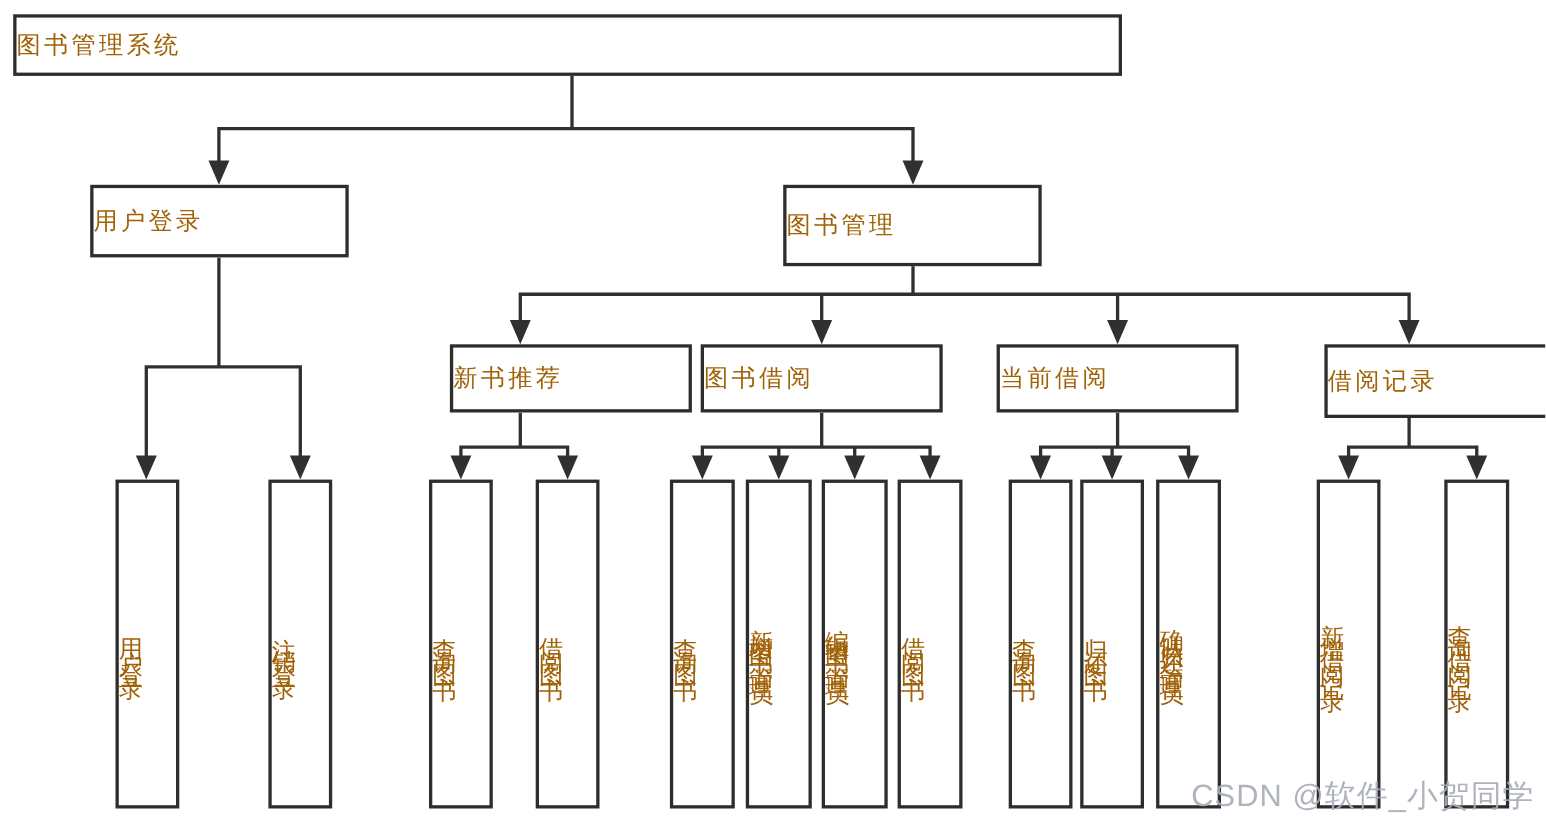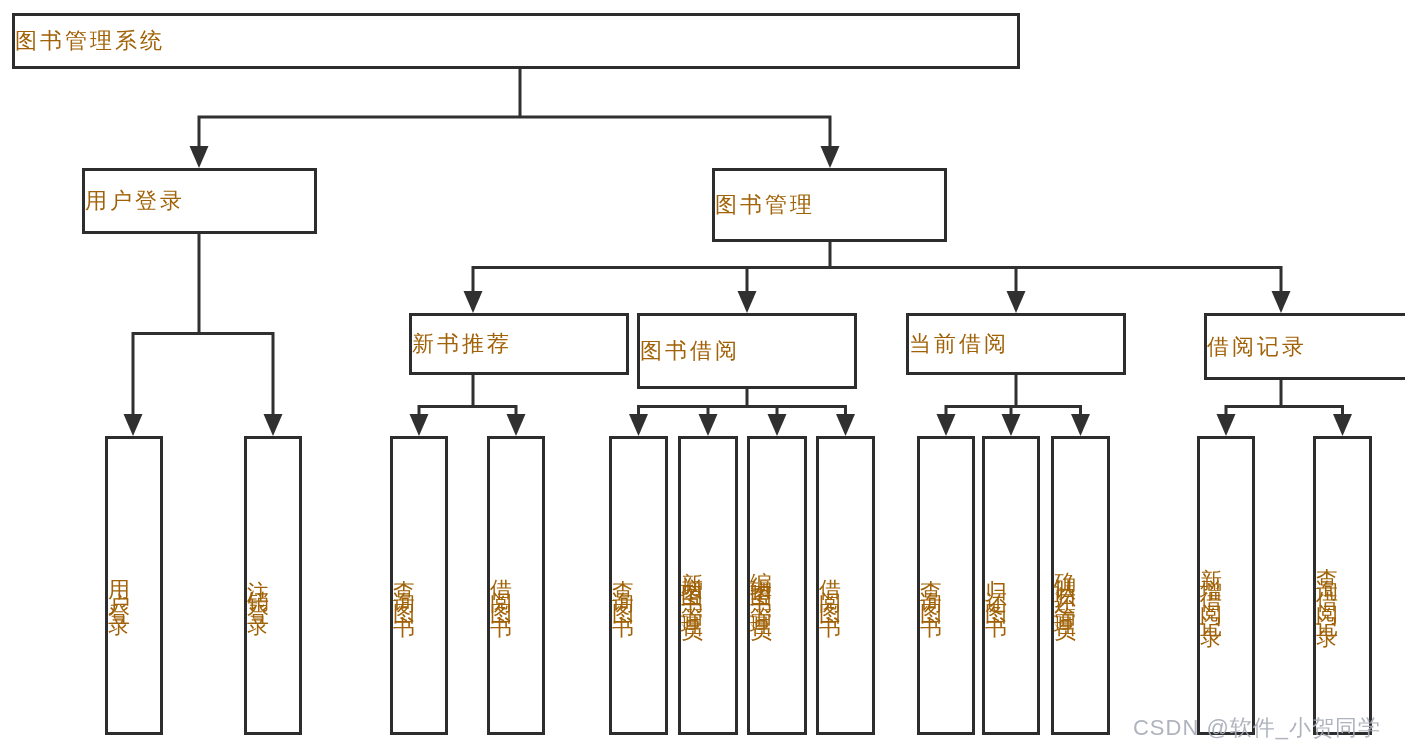--- a/index.html
+++ b/index.html
@@ -30,22 +30,22 @@
     writing-mode:vertical-rl;
     text-orientation:mixed;
     font-size:22px;
     letter-spacing:12px;
     white-space:nowrap;
     line-height:1;
   }
   .leaf.long .vtext{letter-spacing:7px;}
   .watermark{
     position:absolute;
-    right:24px;bottom:4px;
-    font-size:22px;
+    right:10px;bottom:4px;
+    font-size:28px;
     color:rgba(168,173,184,0.92);
     letter-spacing:1px;
     z-index:5;
     white-space:nowrap;
   }
 </style>
 </head>
 <body>
 
 <div class="canvas">
@@ -107,21 +107,21 @@
   <div class="node h-node" style="left:82px;top:168px;width:235px;height:66px;">
     <span>用户登录</span>
   </div>
   <div class="node h-node" style="left:712px;top:168px;width:235px;height:74px;">
     <span>图书管理</span>
   </div>
 
   <div class="node h-node" style="left:363px;top:313px;width:220px;height:62px;margin-left:46px;">
     <span>新书推荐</span>
   </div>
-  <div class="node h-node" style="left:637px;top:313px;width:220px;height:76px;">
+  <div class="node h-node" style="left:637px;top:313px;width:220px;height:62px;">
     <span>图书借阅</span>
   </div>
   <div class="node h-node" style="left:906px;top:313px;width:220px;height:62px;">
     <span>当前借阅</span>
   </div>
   <div class="node h-node" style="left:1204px;top:313px;width:220px;height:67px;">
     <span>借阅记录</span>
   </div>
 
   <div class="node leaf" style="left:105px;width:58px;">

